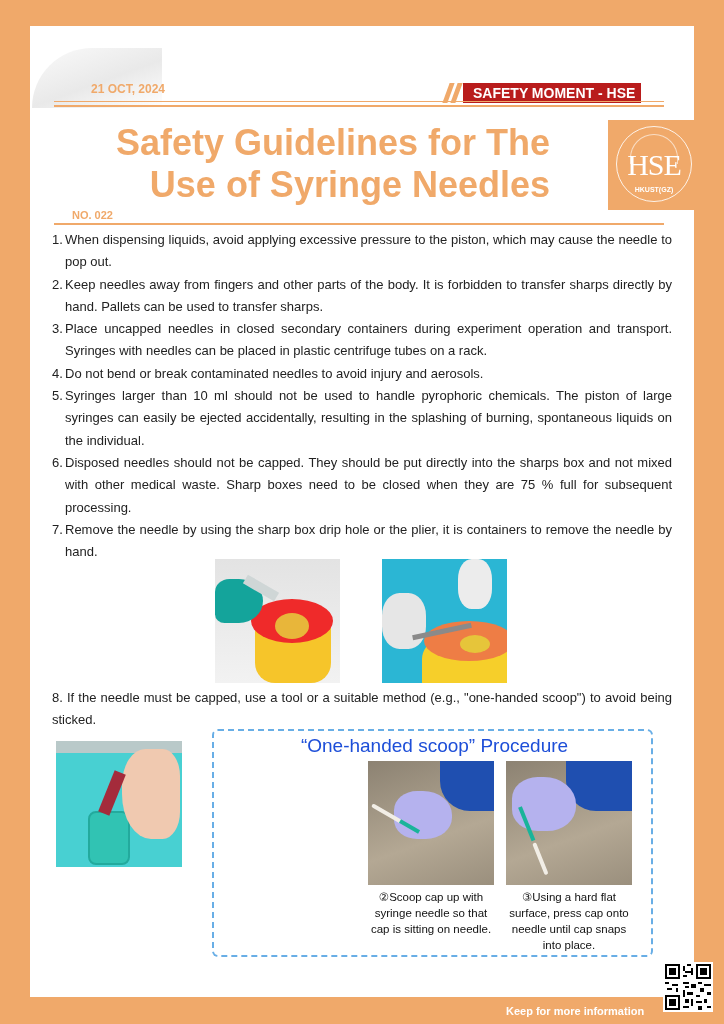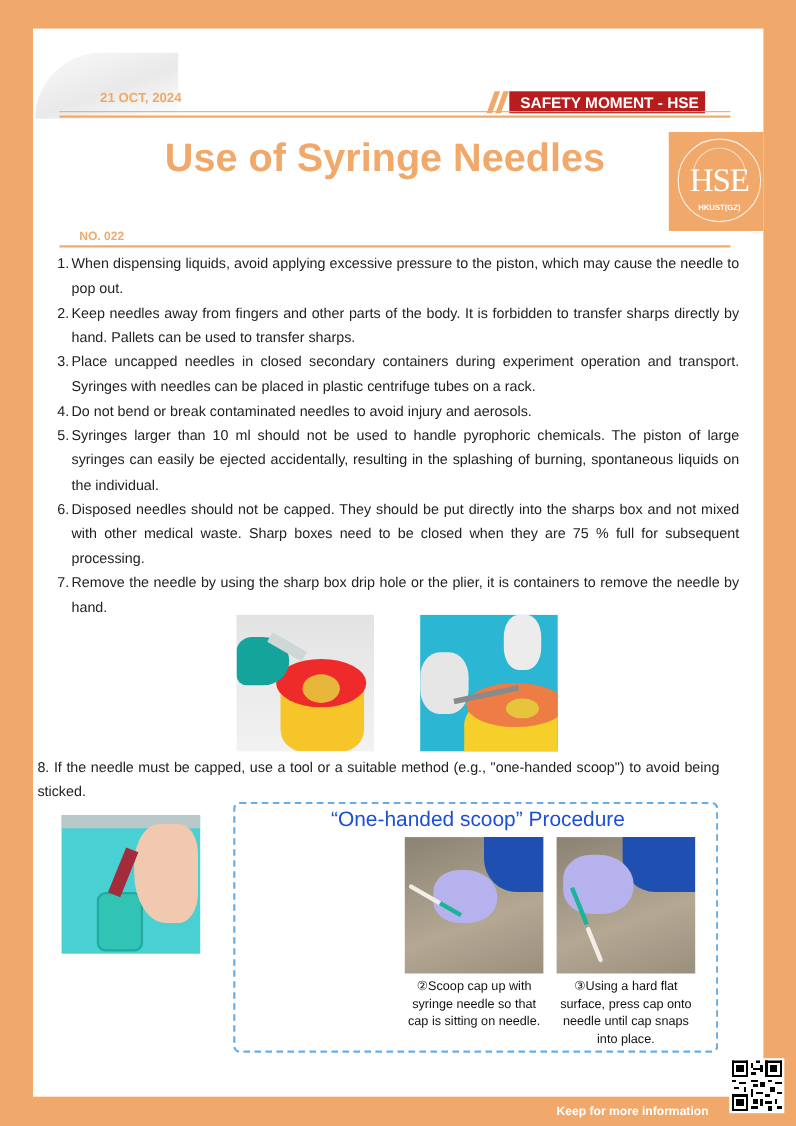--- a/index.html
+++ b/index.html
@@ -27,21 +27,21 @@
   .no { position: absolute; left: 42px; top: 183px; color: #f0a96a; font-weight: bold; font-size: 11px; }
   .hline3 { position: absolute; left: 24px; top: 197px; width: 610px; height: 2px; background: #f0a96a; }
   .list { position: absolute; left: 22px; top: 203px; width: 620px; font-size: 13px; line-height: 22.3px; color: #222; }
   .item { display: flex; text-align: justify; }
   .num { width: 13px; flex: none; }
   .txt { flex: 1; }
   .photo { position: absolute; overflow: hidden; }
   .p1 { left: 185px; top: 533px; width: 125px; height: 124px; background: linear-gradient(180deg,#e3e3e3,#f2f2f2); }
   .p2 { left: 352px; top: 533px; width: 125px; height: 124px; background: #2bb6d4; }
   .p3 { left: 26px; top: 715px; width: 126px; height: 126px; background: #48d0d2; }
-  .item8 { position: absolute; left: 4px; top: 661px; width: 620px; font-size: 13px; line-height: 22.3px; color: #222; text-align: justify; }
+  .item8 { position: absolute; left: 22px; top: 661px; width: 620px; font-size: 13px; line-height: 22.3px; color: #222; text-align: justify; }
   .proc { position: absolute; left: 182px; top: 703px; width: 441px; height: 228px; border: 2px dashed #68aee6; border-radius: 6px; }
   .proc-title { position: absolute; left: 0; top: 4px; width: 441px; text-align: center; font-size: 19px; color: #1d4ed8; }
   .step { position: absolute; top: 30px; width: 126px; }
   .step .img { width: 126px; height: 124px; background: linear-gradient(160deg,#8c8272,#b4a894 60%,#9a8f7d); position: relative; overflow: hidden; }
   .step .cap { margin-top: 4px; text-align: center; font-size: 11.5px; line-height: 16px; color: #111; }
   .sleeve { position: absolute; background: #1f4fb0; }
   .glove { position: absolute; background: #b5b2ee; border-radius: 40% 50% 45% 40%; }
   .needle { position: absolute; height: 4px; background: #f2eee6; border-radius: 2px; transform-origin: left center; }
   .hub { position: absolute; height: 4px; background: #19b49a; transform-origin: left center; }
   .footer-text { position: absolute; left: 506px; top: 1005px; color: #fff; font-weight: bold; font-size: 11px; }
@@ -56,20 +56,21 @@
   <div class="curl-shadow"></div>
 
   <div class="date">21 OCT, 2024</div>
   <div class="slash1"></div>
   <div class="slash2"></div>
   <div class="badge">SAFETY MOMENT - HSE</div>
   <div class="hline1"></div>
   <div class="hline2"></div>
 
   <div class="title">
+    <div>Safety Guidelines for The</div>
     <div>Use of Syringe Needles</div>
   </div>
 
   <div class="logo">
     <div class="logo-ring"></div>
     <div class="logo-globe"></div>
     <div class="logo-text">HSE</div>
     <div class="logo-sub">HKUST(GZ)</div>
   </div>
 

